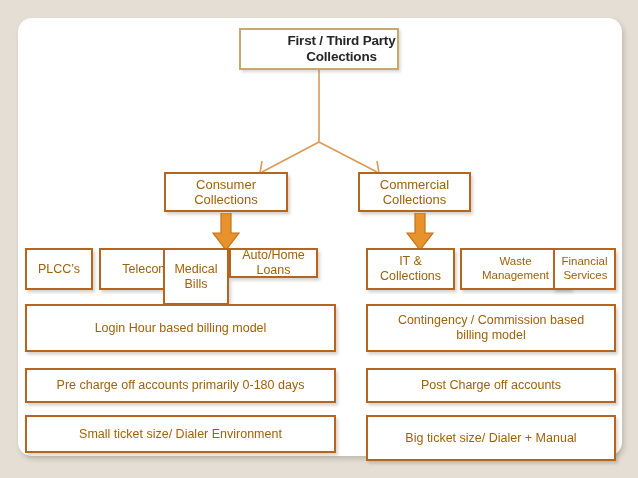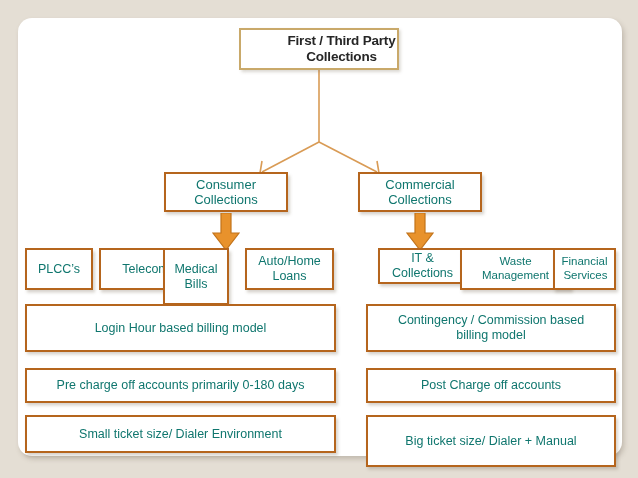--- a/index.html
+++ b/index.html
@@ -30,21 +30,21 @@
   }
 
   .box {
     position: absolute;
     background: #ffffff;
     box-sizing: border-box;
     display: flex;
     align-items: center;
     justify-content: center;
     text-align: center;
-    color: #0f766e;
+    color: #a16207;
     line-height: 1.18;
   }
 
   
   #title-box {
     border: 2px solid #c9a96a;
     font-weight: bold;
     font-size: 13.5px;
     letter-spacing: -0.2px;
     color: #262626;
@@ -99,21 +99,21 @@
     </div>
   </div>
 
   <div class="box ob lvl2" style="left:164px; top:172px; width:124px; height:40px;">
     <div>
       <div>Consumer</div>
       <div>Collections</div>
     </div>
   </div>
 
-  <div class="box ob lvl2" style="left:358px; top:172px; width:124px; height:40px;">
+  <div class="box ob lvl2" style="left:358px; top:172px; width:113px; height:40px;">
     <div>
       <div>Commercial</div>
       <div>Collections</div>
     </div>
   </div>
 
   <svg class="blockarrow" style="left:212px; top:213px;" width="28" height="38" viewBox="0 0 28 38">
     <polygon points="9,0 19,0 19,20 27,20 14,37 1,20 9,20" fill="#e8922c" stroke="#c2731a" stroke-width="1.2"></polygon>
   </svg>
 
@@ -133,28 +133,28 @@
     </div>
   </div>
 
   <div class="box ob cat" style="left:163px; top:248px; width:66px; height:57px;">
     <div>
       <div>Medical</div>
       <div>Bills</div>
     </div>
   </div>
 
-  <div class="box ob cat" style="left:245px; top:248px; width:89px; height:42px;">
+  <div class="box ob cat" style="left:229px; top:248px; width:89px; height:30px;">
     <div>
       <div>Auto/Home</div>
       <div>Loans</div>
     </div>
   </div>
 
-  <div class="box ob cat" style="left:378px; top:248px; width:89px; height:36px;">
+  <div class="box ob cat" style="left:366px; top:248px; width:89px; height:42px;">
     <div>
       <div>IT &amp;</div>
       <div>Collections</div>
     </div>
   </div>
 
   <div class="box ob cat-sm" style="left:460px; top:248px; width:111px; height:42px;">
     <div>
       <div>Waste</div>
       <div>Management</div>
@@ -192,19 +192,19 @@
     </div>
   </div>
 
   <div class="box ob desc" style="left:366px; top:304px; width:250px; height:48px;">
     <div>
       <div>Contingency / Commission based</div>
       <div>billing model</div>
     </div>
   </div>
 
-  <div class="box ob desc" style="left:366px; top:415px; width:250px; height:52px;">
+  <div class="box ob desc" style="left:366px; top:415px; width:250px; height:46px;">
     <div>
       <div>Big ticket size/ Dialer + Manual</div>
     </div>
   </div>
 
 </div>
 
 </body></html>

